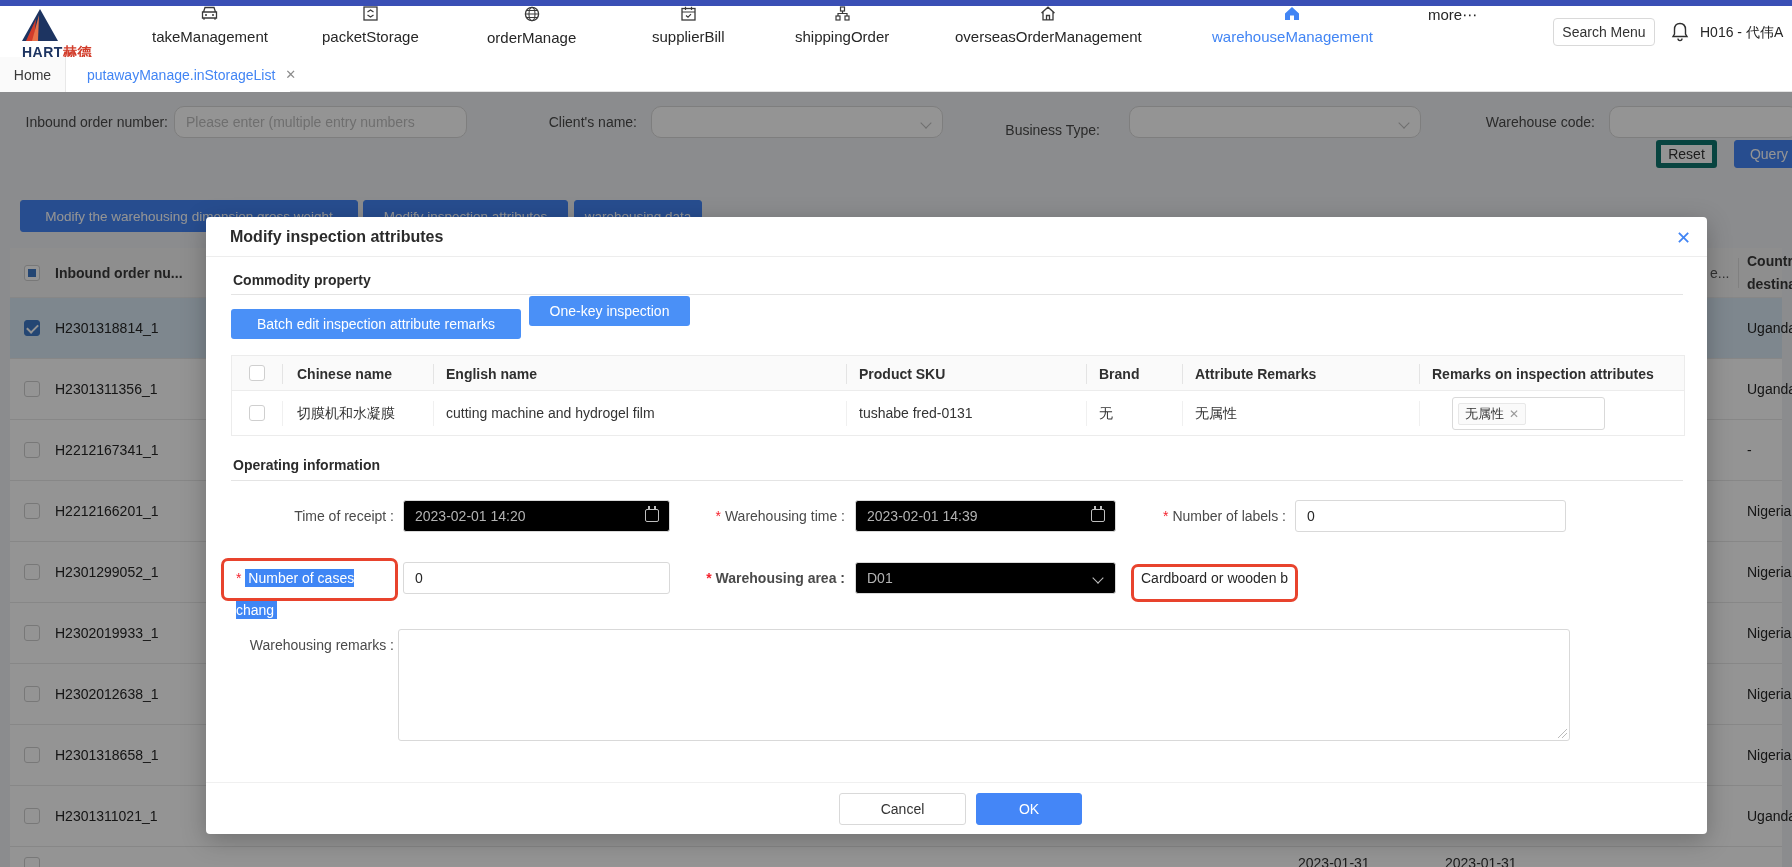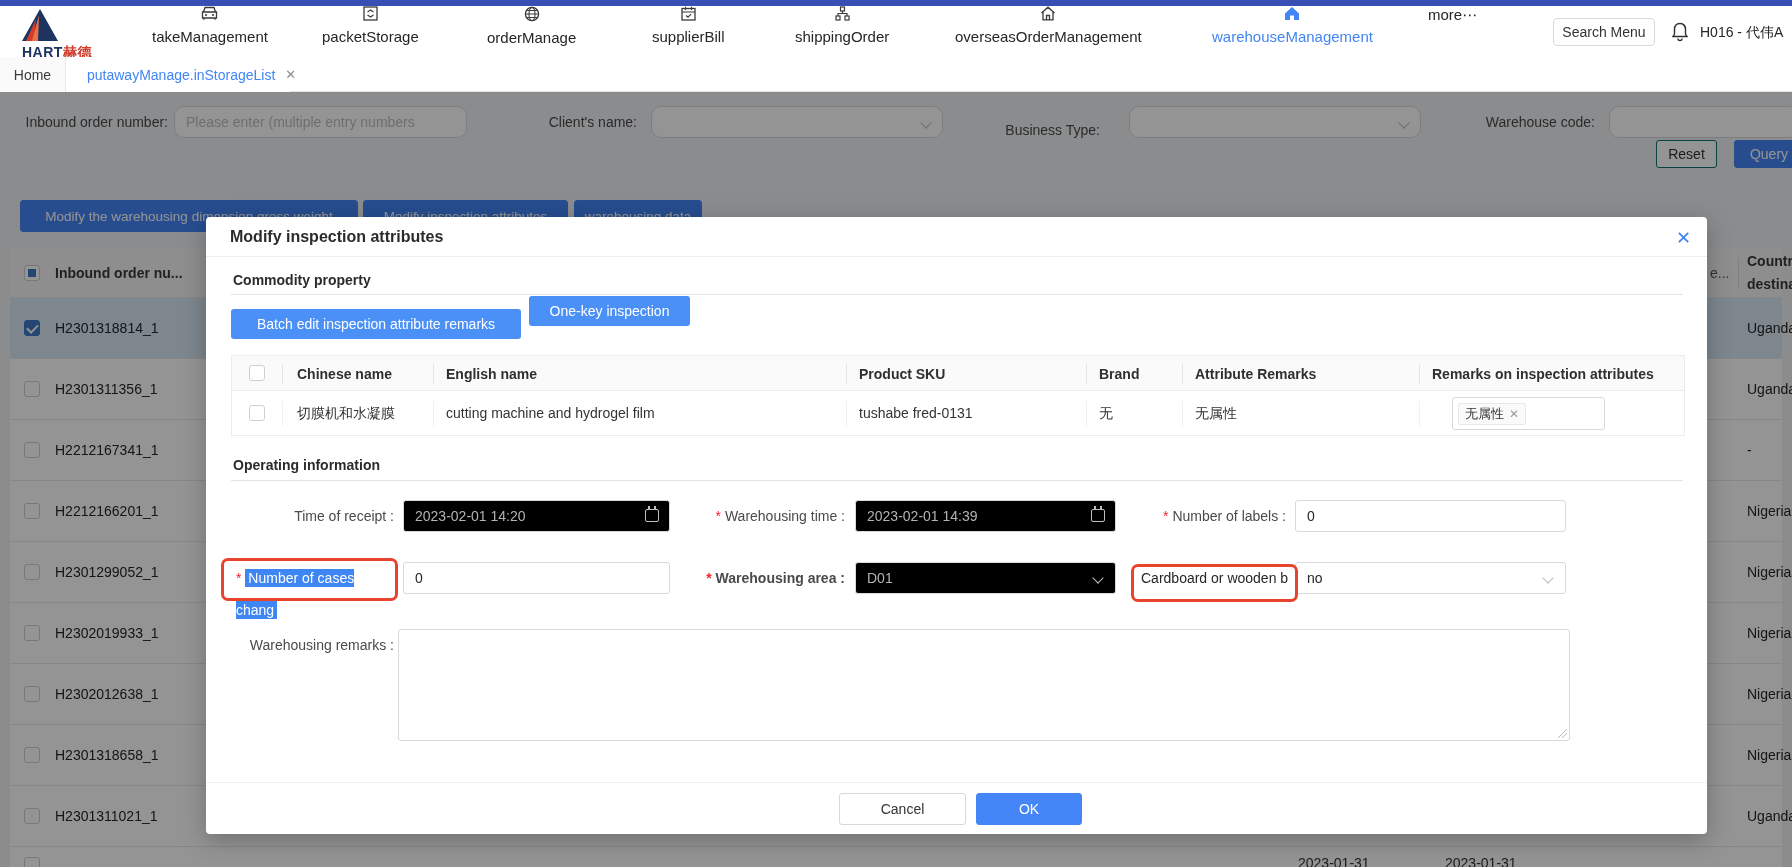--- a/index.html
+++ b/index.html
@@ -34,21 +34,21 @@
   
   #content { left:0; top:92px; width:1792px; height:775px; background:#f0f2f5; }
   .flabel { position:absolute; height:32px; line-height:32px; font-size:14px; color:#4a4a4a; text-align:right; }
   .finput { position:absolute; height:32px; background:#fff; border:1px solid #d9d9d9; border-radius:10px;
             font-size:14px; color:#262626; line-height:30px; padding:0 11px; }
   .finput .ph { color:#bfbfbf; }
   .fselect::after { content:""; position:absolute; right:12px; top:12px; width:7px; height:7px;
       border-right:1.5px solid #bfbfbf; border-bottom:1.5px solid #bfbfbf; transform:rotate(45deg); }
   .btn { position:absolute; display:flex; align-items:center; justify-content:center; border-radius:3px;
          font-size:14px; cursor:pointer; }
-  .btn.white { background:#fff; border:1px solid #0f766e; color:#333; }
+  .btn.white { background:#fff; border:5px solid #0f766e; color:#333; }
   .btn.blue { background:#4486f7; border:1px solid #4486f7; color:#fff; }
 
   
   #bg-table { position:absolute; left:10px; top:156px; width:1772px; height:619px; background:#fff; }
   #bg-thead { position:absolute; left:0; top:0; width:1772px; height:50px; background:#f5f5f5; border-bottom:1px solid #e8e8e8; }
   .bg-row { position:absolute; left:0; width:1772px; height:61px; border-bottom:1px solid #e9e9e9; background:#fff; }
   .bg-row.selected { background:#d9e9f5; }
   .bg-row .rid { position:absolute; left:45px; top:0; height:61px; line-height:61px; font-size:14px; color:#262626; }
   .bg-row .country { position:absolute; left:1737px; top:0; height:61px; line-height:61px; font-size:14px; color:#262626; }
   .cb { position:absolute; width:16px; height:16px; background:#fff; border:1px solid #cfcfcf; border-radius:3px; }
@@ -355,23 +355,20 @@
       <span style="color:#f5222d">* </span><span class="sel-highlight">Number of cases chang</span>
     </div>
     <div class="minput" style="left:197px; top:345px; width:267px;">
       <span>0</span>
     </div>
     <div class="mlabel req" style="left:484px; top:345px; width:155px;font-weight:bold;">Warehousing area :</div>
     <div class="minput disabled chev" style="left:649px; top:345px; width:261px;">
       <span>D01</span>
     </div>
     <div class="mlabel" style="left:930px; top:345px; width:155px; text-align:left; padding-left:5px; color:#262626;">Cardboard or wooden b</div>
-    <div class="minput chev" style="left:1089px; top:345px; width:271px;">
-      <span>no</span>
-    </div>
 
     <div class="red-box" style="left:15px; top:341px; width:177px; height:43px;"></div>
     <div class="red-box" style="left:925px; top:347px; width:167px; height:38px;"></div>
 
     <div class="mlabel" style="left:24px; top:412px; width:164px;">Warehousing remarks :</div>
     <div id="mtextarea">
       <span id="resize-handle"></span>
     </div>
 
     <div id="modal-footer-sep"></div>

